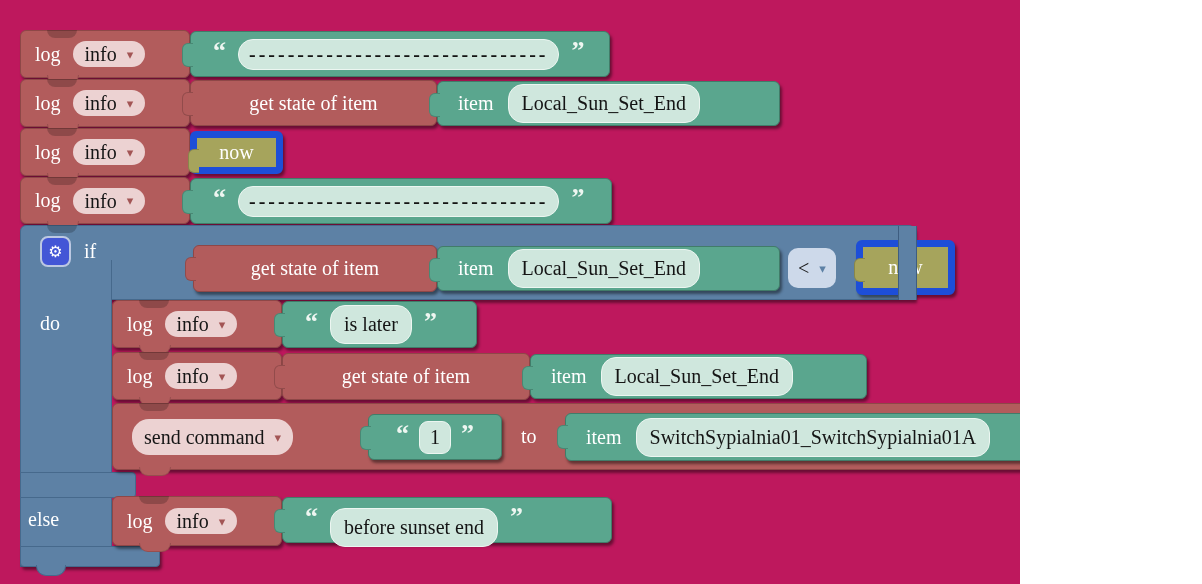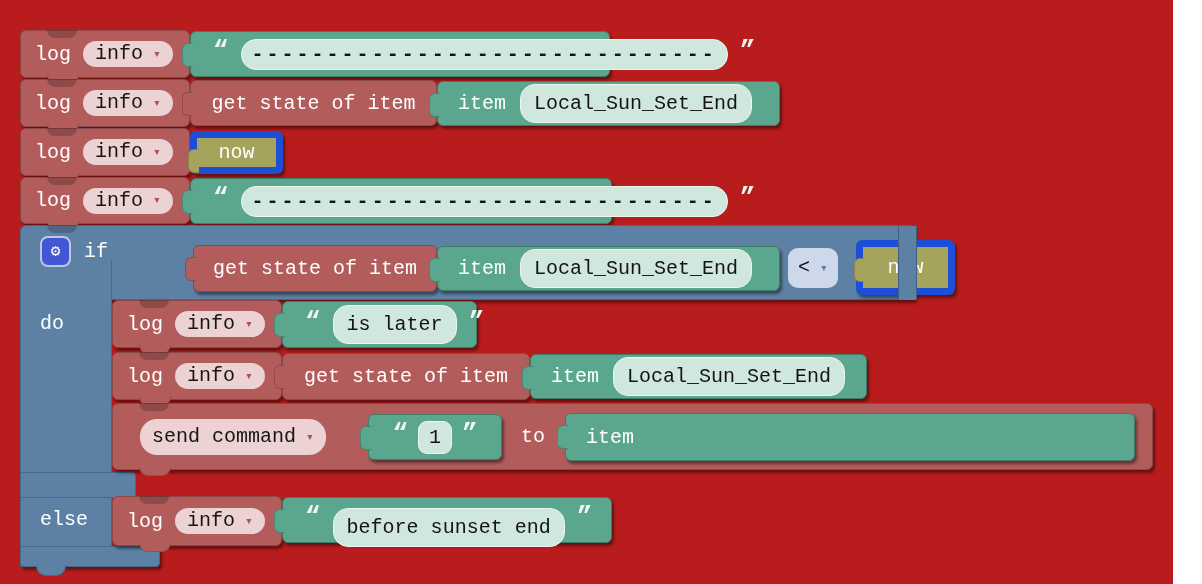--- a/index.html
+++ b/index.html
@@ -1,18 +1,18 @@
 <!DOCTYPE html>
 <html><head>
 <meta charset="utf-8">
 <style>
   html,body{margin:0;padding:0;}
   .canvas{
-    position:relative;width:1173px;height:584px;background:#b91c1c;
-    overflow:hidden;font-family:Liberation Mono, monospace;color:#fff;
+    position:relative;width:1020px;height:584px;background:#be185d;
+    overflow:hidden;font-family:Liberation Serif, serif;color:#fff;
   }
   .blk{position:absolute;border-radius:6px;box-sizing:border-box;
        box-shadow:2px 3px 3px rgba(0,0,0,.45);}
   .red{background:#b25c5c;border:1px solid #8e4747;}
   .teal{background:#5aa68e;border:1px solid #417c69;}
   .olive{background:#a6a45c;border:7px solid #1d4ed8;}
   .blue{background:#5d81a5;border:1px solid #46698c;}
   .noshadow{box-shadow:none;}
   
   .stmt::after{content:"";position:absolute;top:-1px;left:26px;width:30px;height:8px;
@@ -118,21 +118,21 @@
   <div class="blk blue noshadow" style="left:20px;top:260px;width:92px;height:307px;border-top:none;border-radius:0;"></div>
   <div class="blk blue noshadow" style="left:20px;top:472px;width:116px;height:26px;border-radius:0 4px 4px 0;"></div>
   <div class="blk blue" style="left:20px;top:546px;width:140px;height:21px;border-radius:0 4px 4px 4px;"></div>
   <div class="blk blue noshadow" style="left:36px;top:565px;width:30px;height:11px;border-radius:0 0 10px 10px;border-top:none;"></div>
 
   <div class="gear" style="left:40px;top:236px;">
     <span>⚙</span>
   </div>
   <span class="freelbl" style="left:84px;top:240px;">if</span>
   <span class="freelbl" style="left:40px;top:312px;">do</span>
-  <span class="freelbl" style="left:40px;top:508px;">else</span>
+  <span class="freelbl" style="left:28px;top:508px;">else</span>
 
   <div class="blk red tabL" style="left:193px;top:245px;width:244px;height:47px;">
     <div class="rowflex" style="justify-content:center;">
       <span class="lbl">get state of item</span>
     </div>
   </div>
   <div class="blk teal tabL" style="left:437px;top:246px;width:343px;height:45px;">
     <div class="rowflex" style="padding-left:20px;">
       <span class="lbl">item</span>
       <span class="fld" style="margin-left:14px;">Local_Sun_Set_End</span>
@@ -181,35 +181,36 @@
     </div>
   </div>
   <div class="blk teal tabL" style="left:530px;top:354px;width:337px;height:45px;">
     <div class="rowflex" style="padding-left:20px;">
       <span class="lbl">item</span>
       <span class="fld" style="margin-left:14px;">Local_Sun_Set_End</span>
     </div>
   </div>
 
   <div class="blk red stmt" style="left:112px;top:403px;width:1041px;height:67px;"></div>
-  <span class="pill" style="position:absolute;left:140px;top:419px;height:30px;">
+  <span class="pill" style="position:absolute;left:132px;top:419px;height:30px;">
     <span>send command</span>
     <span class="arr">▾</span>
   </span>
   <div class="blk teal tabL" style="left:368px;top:414px;width:134px;height:46px;">
     <div class="rowflex" style="justify-content:center;">
       <span class="q">“</span>
       <span class="fld" style="margin-left:10px;border-radius:9px;padding:4px 10px;">1</span>
       <span class="q" style="margin-left:10px;">”</span>
     </div>
   </div>
   <span class="freelbl" style="left:521px;top:425px;">to</span>
   <div class="blk teal tabL" style="left:565px;top:413px;width:570px;height:48px;">
     <div class="rowflex" style="padding-left:20px;">
       <span class="lbl">item</span>
+      <span class="fld" style="margin-left:14px;">SwitchSypialnia01_SwitchSypialnia01A</span>
     </div>
   </div>
 
   <div class="blk red stmt" style="left:112px;top:496px;width:170px;height:50px;">
     <div class="rowflex" style="padding-left:14px;">
       <span class="lbl">log</span>
       <span class="pill" style="margin-left:12px;">
         <span>info</span>
         <span class="arr">▾</span>
       </span>

